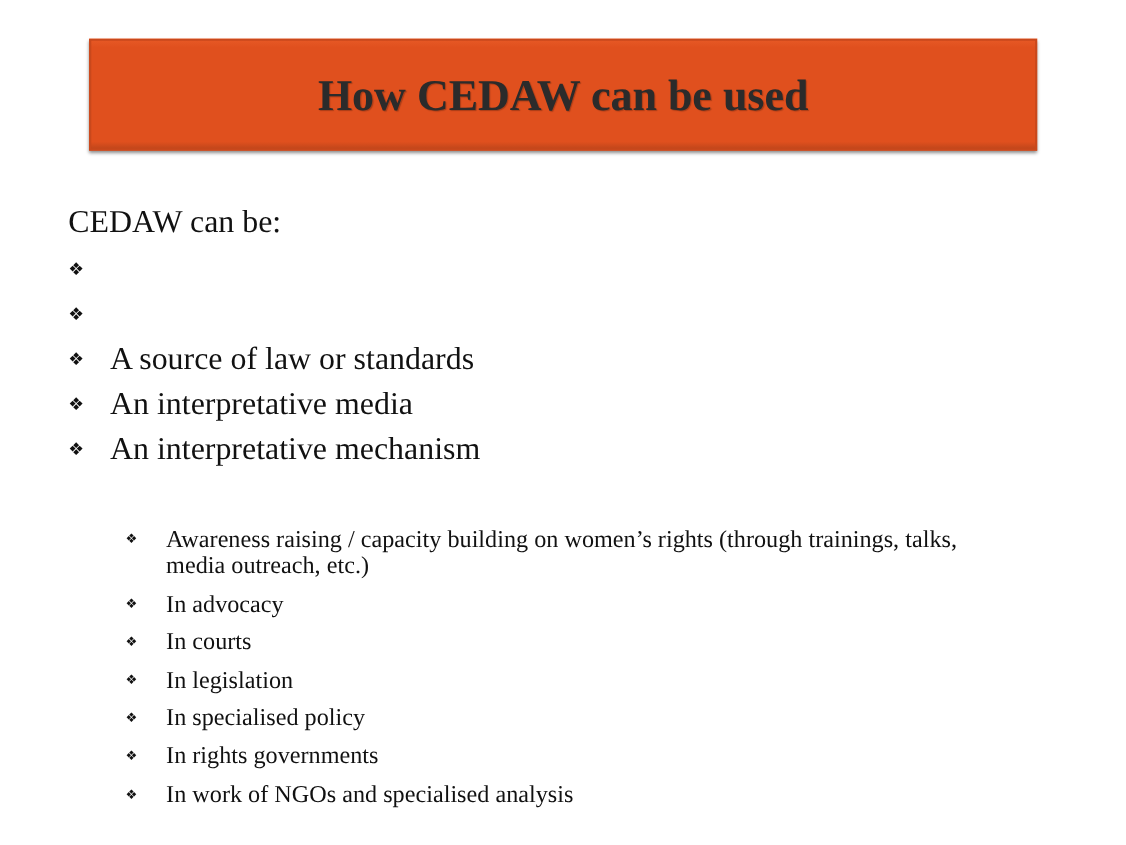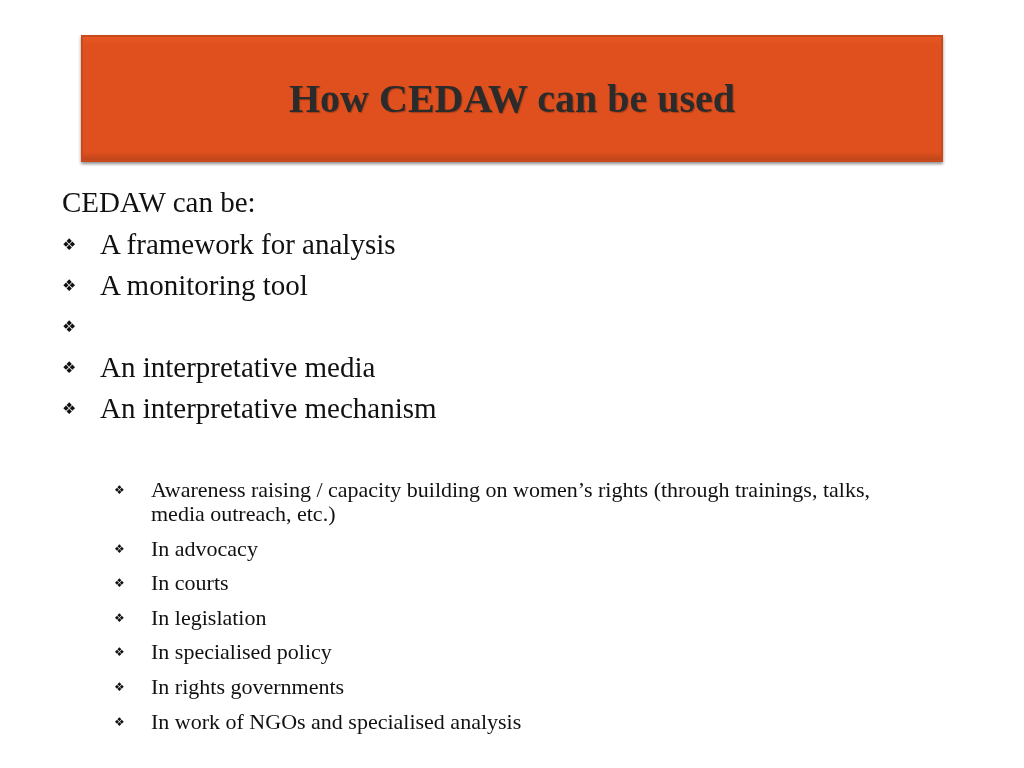--- a/index.html
+++ b/index.html
@@ -1,21 +1,21 @@
 <!DOCTYPE html>
 <html><head>
 <meta charset="utf-8">
 <style>
   html, body { margin: 0; padding: 0; }
   body {
     width: 1024px; height: 768px; background: #ffffff; position: relative; overflow: hidden;
     font-family: "Liberation Serif", "DejaVu Serif", serif; color: #111111;
   }
   .title-bar {
-    position: absolute; left: 81px; top: 35px; width: 862px; height: 127px;
+    position: absolute; left: 81px; top: 35px; width: 862px; height: 102px;
     background: linear-gradient(#e85a26 0%, #e0501e 8%, #e0501e 92%, #b8431a 100%);
     box-shadow: 0 2px 3px rgba(0,0,0,0.45), inset 0 0 0 2px #c9481c;
     display: flex; align-items: center; justify-content: center;
   }
   .title-bar h1 {
     margin: 0; font-size: 40px; font-weight: bold; color: #2b2b2b;
     font-family: "Liberation Serif", "DejaVu Serif", serif; letter-spacing: 0px;
     text-shadow: 1px 1px 1px rgba(0,0,0,0.25);
   }
   .intro {
@@ -45,28 +45,27 @@
 
 <div class="title-bar">
   <h1>How CEDAW can be used</h1>
 </div>
 
 <div class="intro">CEDAW can be:</div>
 
 <ul class="main-list">
   <li>
       <span class="bullet">❖</span>
-      <span>A framework for analysis</span>
     </li>
   <li>
       <span class="bullet">❖</span>
-      <span>A monitoring tool</span>
     </li>
   <li>
       <span class="bullet">❖</span>
+      <span>A source of law or standards</span>
     </li>
   <li>
       <span class="bullet">❖</span>
       <span>An interpretative media</span>
     </li>
   <li>
       <span class="bullet">❖</span>
       <span>An interpretative mechanism</span>
     </li>
 </ul>

